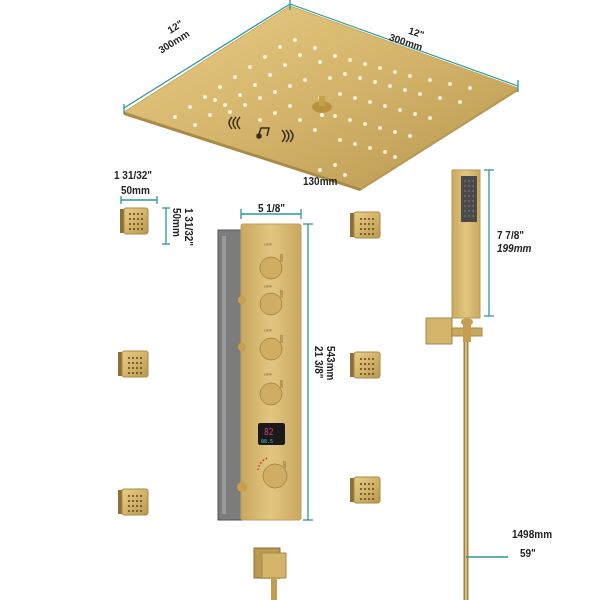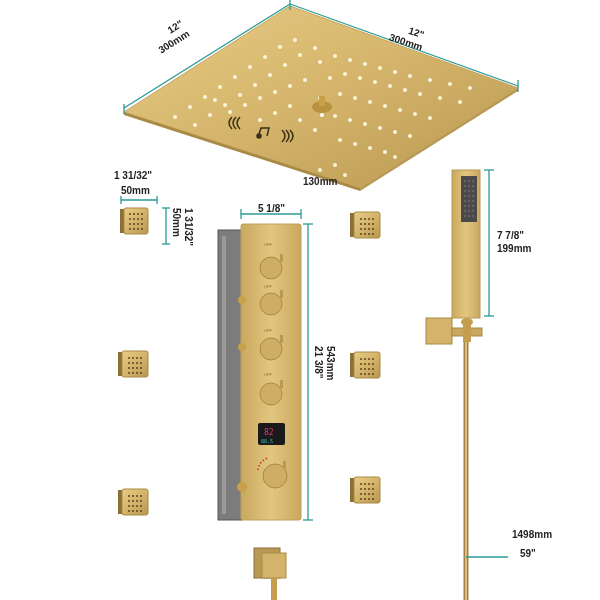--- a/index.html
+++ b/index.html
@@ -390,16 +390,16 @@
 <div class="lbl" style="left:258px;top:203px;">5 1/8"</div>
 <div class="lbl" style="left:336px;top:346px;transform:rotate(90deg);transform-origin:left top;">543mm</div>
 <div class="lbl" style="left:324px;top:346px;transform:rotate(90deg);transform-origin:left top;">21 3/8"</div>
 
 <div style="position:absolute;left:264px;top:242px;font-size:4px;color:#8a6f37;">OFF</div>
 <div style="position:absolute;left:264px;top:284px;font-size:4px;color:#8a6f37;">OFF</div>
 <div style="position:absolute;left:264px;top:328px;font-size:4px;color:#8a6f37;">OFF</div>
 <div style="position:absolute;left:264px;top:372px;font-size:4px;color:#8a6f37;">OFF</div>
 
 <div class="lbl" style="left:497px;top:230px;">7 7/8"</div>
-<div class="lbl" style="left:497px;top:243px;">199mm</div>
+<div class="lbl" style="left:497px;top:243px;font-style:italic;">199mm</div>
 
 <div class="lbl" style="left:520px;top:548px;">59"</div>
 <div class="lbl" style="left:512px;top:529px;">1498mm</div>
 
 </body></html>

